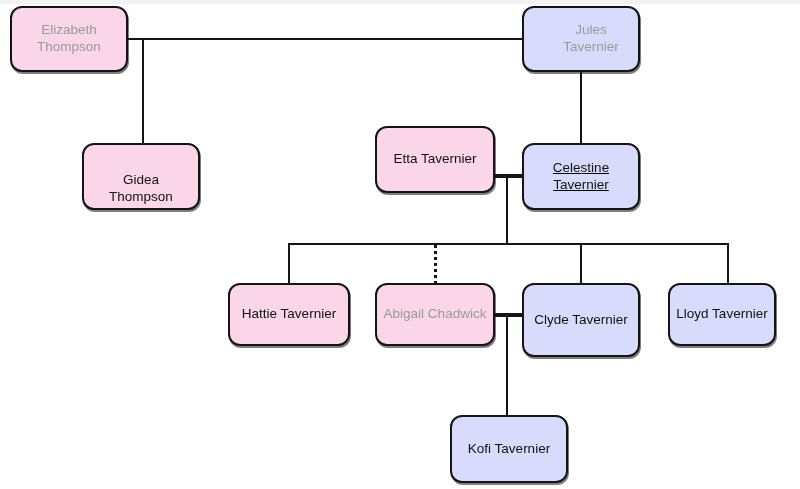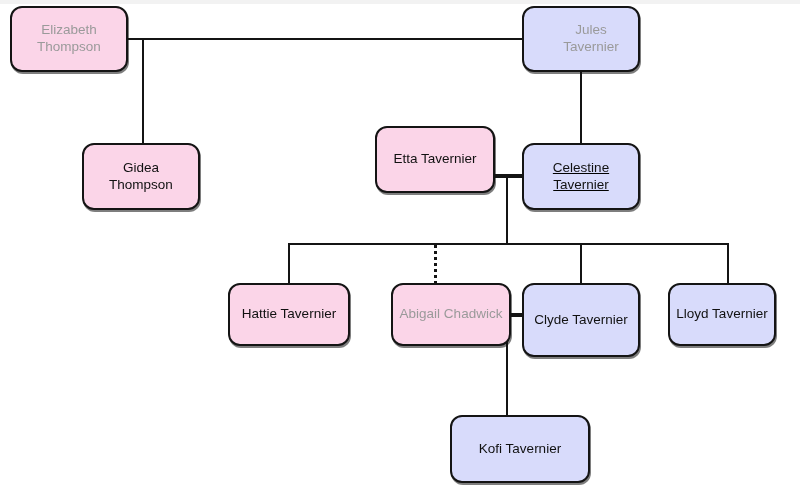--- a/index.html
+++ b/index.html
@@ -90,45 +90,45 @@
   <div class="link v" style="left:506px; top:315px; height:101px;"></div>
 
   <div class="node female deceased" style="left:10px; top:6px; width:118px; height:66px;">
     <span class="name">Elizabeth Thompson</span>
   </div>
 
   <div class="node male deceased" style="left:522px; top:6px; width:118px; height:66px;padding-left:26px;">
     <span class="name">Jules Tavernier</span>
   </div>
 
-  <div class="node female living" style="left:82px; top:143px; width:118px; height:67px;">
+  <div class="node female living" style="left:82px; top:143px; width:118px; height:67px;align-items:flex-end;">
     <span class="name">Gidea Thompson</span>
   </div>
 
   <div class="node female living" style="left:375px; top:126px; width:120px; height:67px;">
     <span class="name">Etta Tavernier</span>
   </div>
 
   <div class="node male living" style="left:522px; top:143px; width:118px; height:67px;text-decoration:underline;">
     <span class="name">Celestine Tavernier</span>
   </div>
 
   <div class="node female living" style="left:228px; top:283px; width:122px; height:63px;">
     <span class="name">Hattie Tavernier</span>
   </div>
 
-  <div class="node female deceased" style="left:375px; top:283px; width:120px; height:63px;margin-left:16px;">
+  <div class="node female deceased" style="left:375px; top:283px; width:120px; height:63px;">
     <span class="name">Abigail Chadwick</span>
   </div>
 
   <div class="node male living" style="left:522px; top:283px; width:118px; height:74px;">
     <span class="name">Clyde Tavernier</span>
   </div>
 
   <div class="node male living" style="left:668px; top:283px; width:108px; height:63px;">
     <span class="name">Lloyd Tavernier</span>
   </div>
 
-  <div class="node male living" style="left:450px; top:415px; width:140px; height:68px;">
+  <div class="node male living" style="left:450px; top:415px; width:118px; height:68px;">
     <span class="name">Kofi Tavernier</span>
   </div>
 
 </div>
 
 </body></html>

